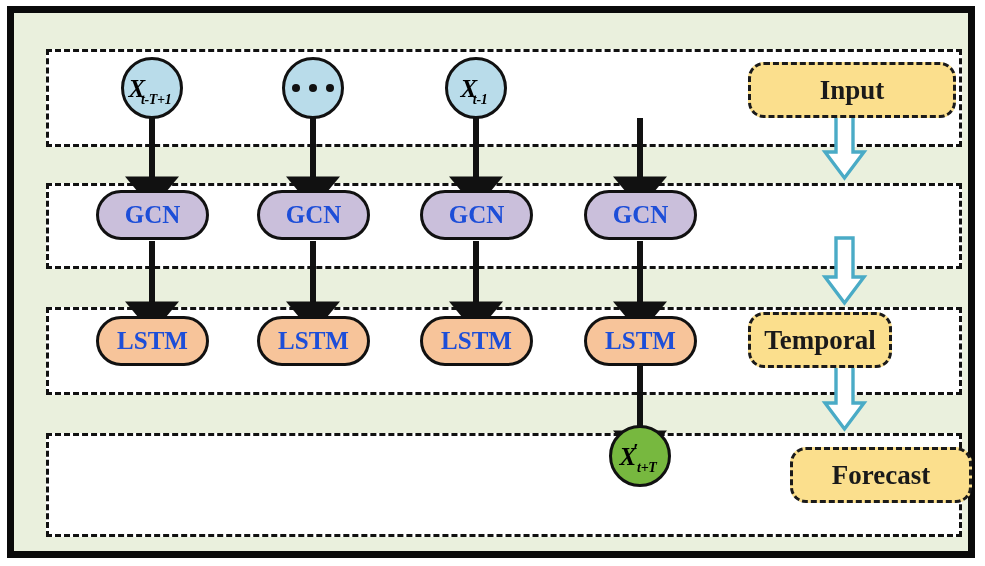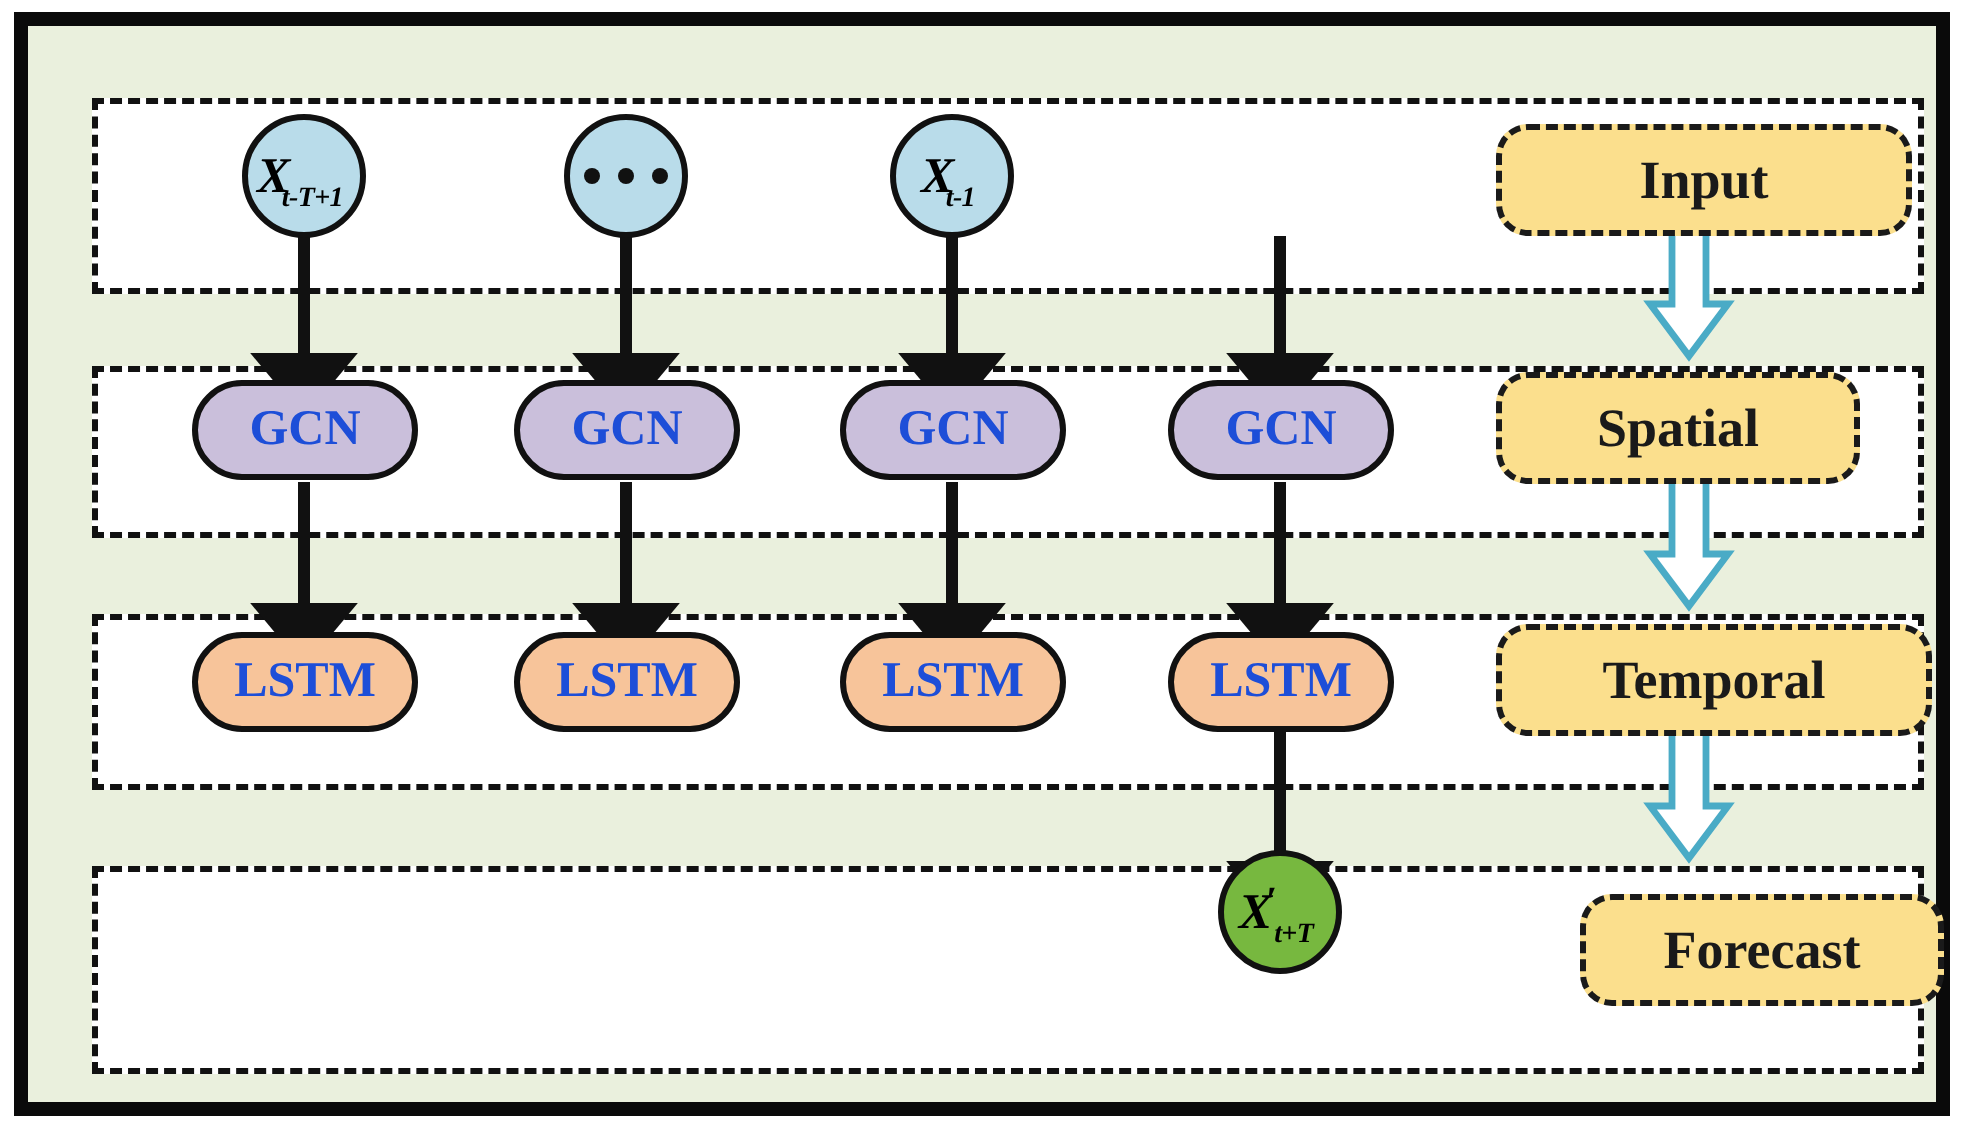--- a/index.html
+++ b/index.html
@@ -238,28 +238,27 @@
   </div>
 
 
   <div class="stage-box" style="left:748px; top:62px; width:208px; height:56px;">Input</div>
 
   <div class="pill pill-gcn" style="left:96px; top:190px;">GCN</div>
   <div class="pill pill-gcn" style="left:257px; top:190px;">GCN</div>
   <div class="pill pill-gcn" style="left:420px; top:190px;">GCN</div>
   <div class="pill pill-gcn" style="left:584px; top:190px;">GCN</div>
 
-  <div class="stage-box" style="left:748px; top:186px; width:182px; height:56px;">Spatial</div>
 
   <div class="pill pill-lstm" style="left:96px; top:316px;">LSTM</div>
   <div class="pill pill-lstm" style="left:257px; top:316px;">LSTM</div>
   <div class="pill pill-lstm" style="left:420px; top:316px;">LSTM</div>
   <div class="pill pill-lstm" style="left:584px; top:316px;">LSTM</div>
 
-  <div class="stage-box" style="left:748px; top:312px; width:218px; height:56px;">Temporal</div>
+  <div class="stage-box" style="left:748px; top:312px; width:144px; height:56px;">Temporal</div>
 
   <div class="node-circle node-out" style="left:609px; top:425px;">
     <span class="node-label">
       <span class="big">X</span><span class="prime">′</span><span class="sub">t+T</span>
     </span>
   </div>
 
   <div class="stage-box" style="left:790px; top:447px; width:182px; height:56px;">Forecast</div>
 
 </div>

